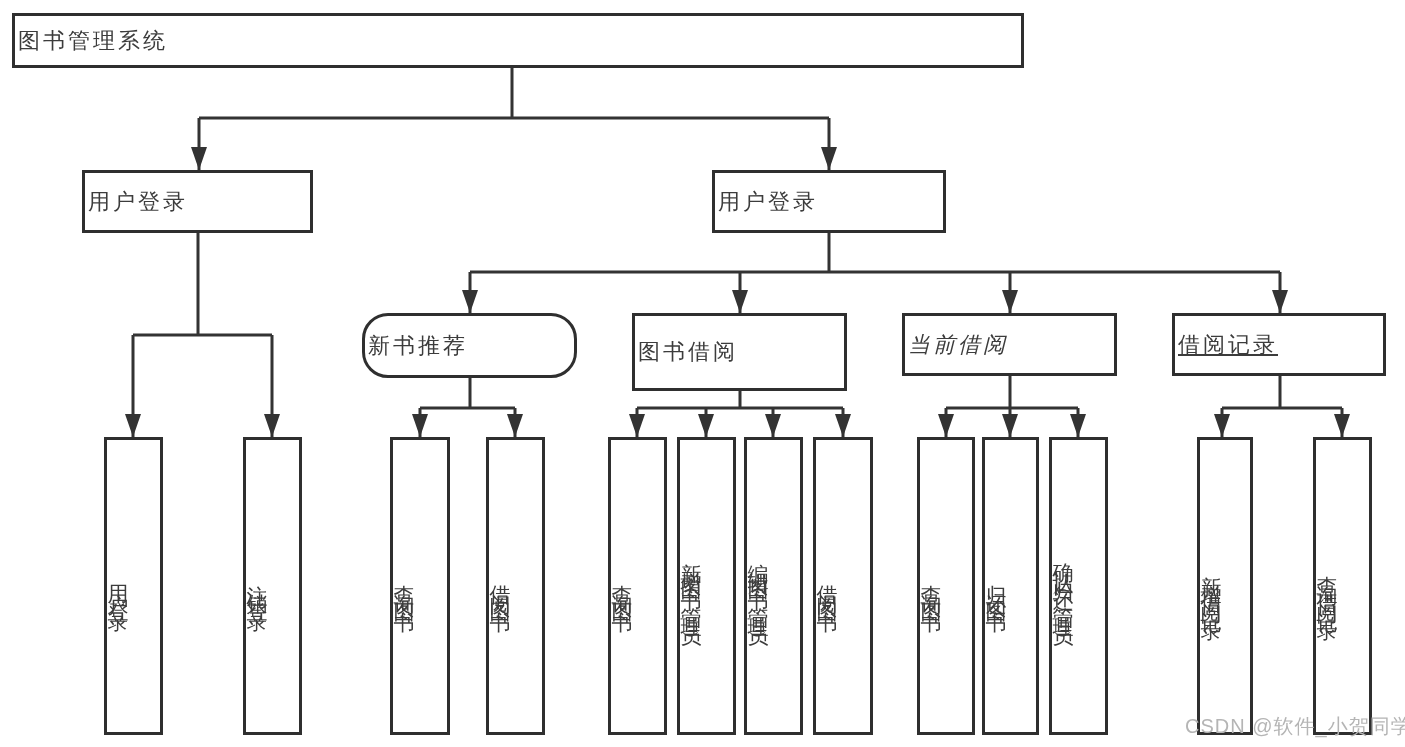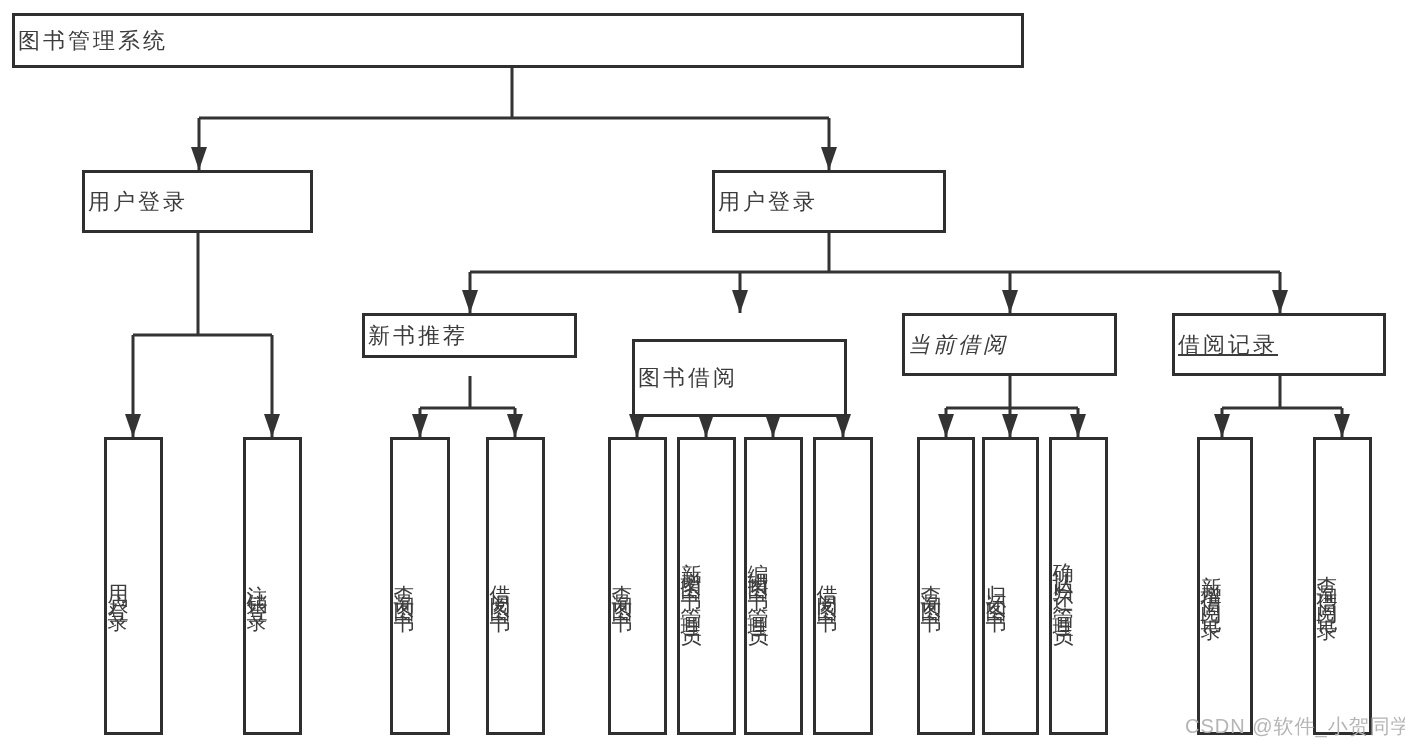--- a/index.html
+++ b/index.html
@@ -110,24 +110,24 @@
     <span class="lbl">图书管理系统</span>
   </div>
 
   <div class="node h" style="left:82px; top:170px; width:231px; height:63px;">
     <span class="lbl">用户登录</span>
   </div>
   <div class="node h" style="left:712px; top:170px; width:234px; height:63px;">
     <span class="lbl">用户登录</span>
   </div>
 
-  <div class="node h" style="left:362px; top:313px; width:215px; height:45px;">
+  <div class="node h" style="left:362px; top:313px; width:215px; height:65px;border-radius:26px;">
     <span class="lbl">新书推荐</span>
   </div>
-  <div class="node h" style="left:632px; top:313px; width:215px; height:78px;margin-top:26px;">
+  <div class="node h" style="left:632px; top:313px; width:215px; height:78px;">
     <span class="lbl">图书借阅</span>
   </div>
   <div class="node h" style="left:902px; top:313px; width:215px; height:63px;font-style:italic;">
     <span class="lbl">当前借阅</span>
   </div>
   <div class="node h" style="left:1172px; top:313px; width:214px; height:63px;text-decoration:underline;">
     <span class="lbl">借阅记录</span>
   </div>
 
   <div class="node v" style="left:104px; top:437px; width:59px; height:298px;">

